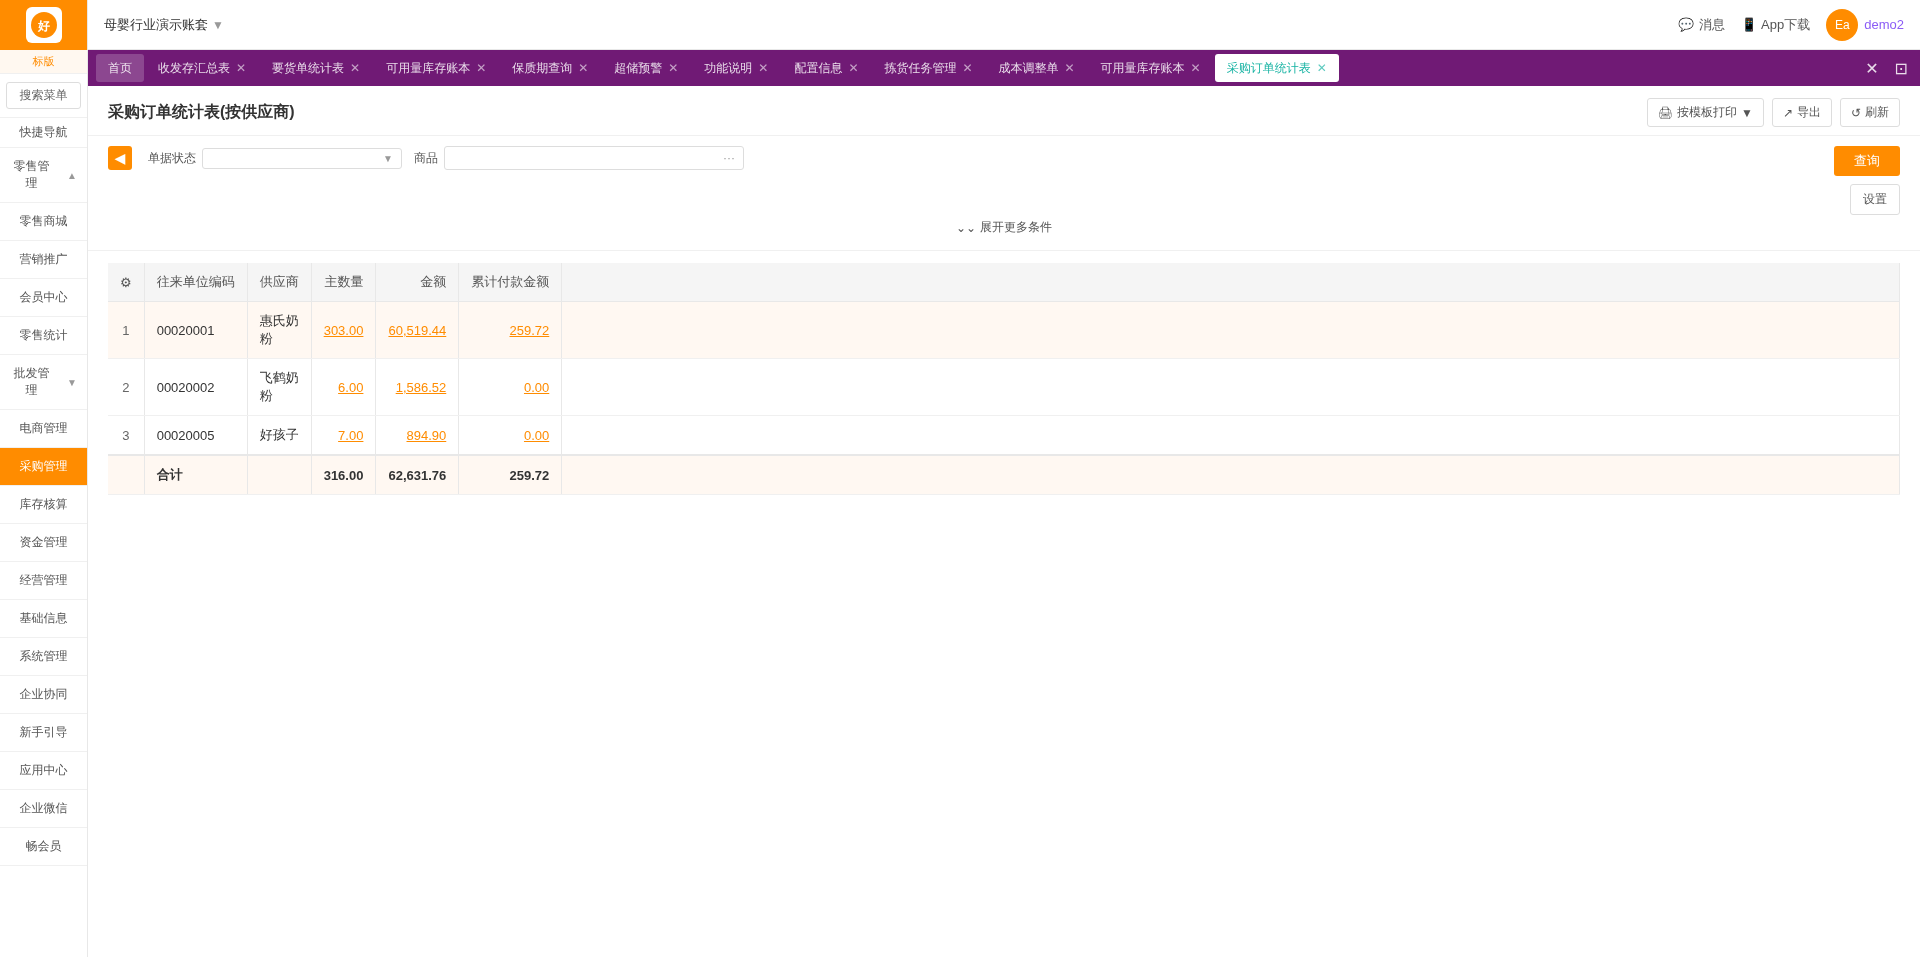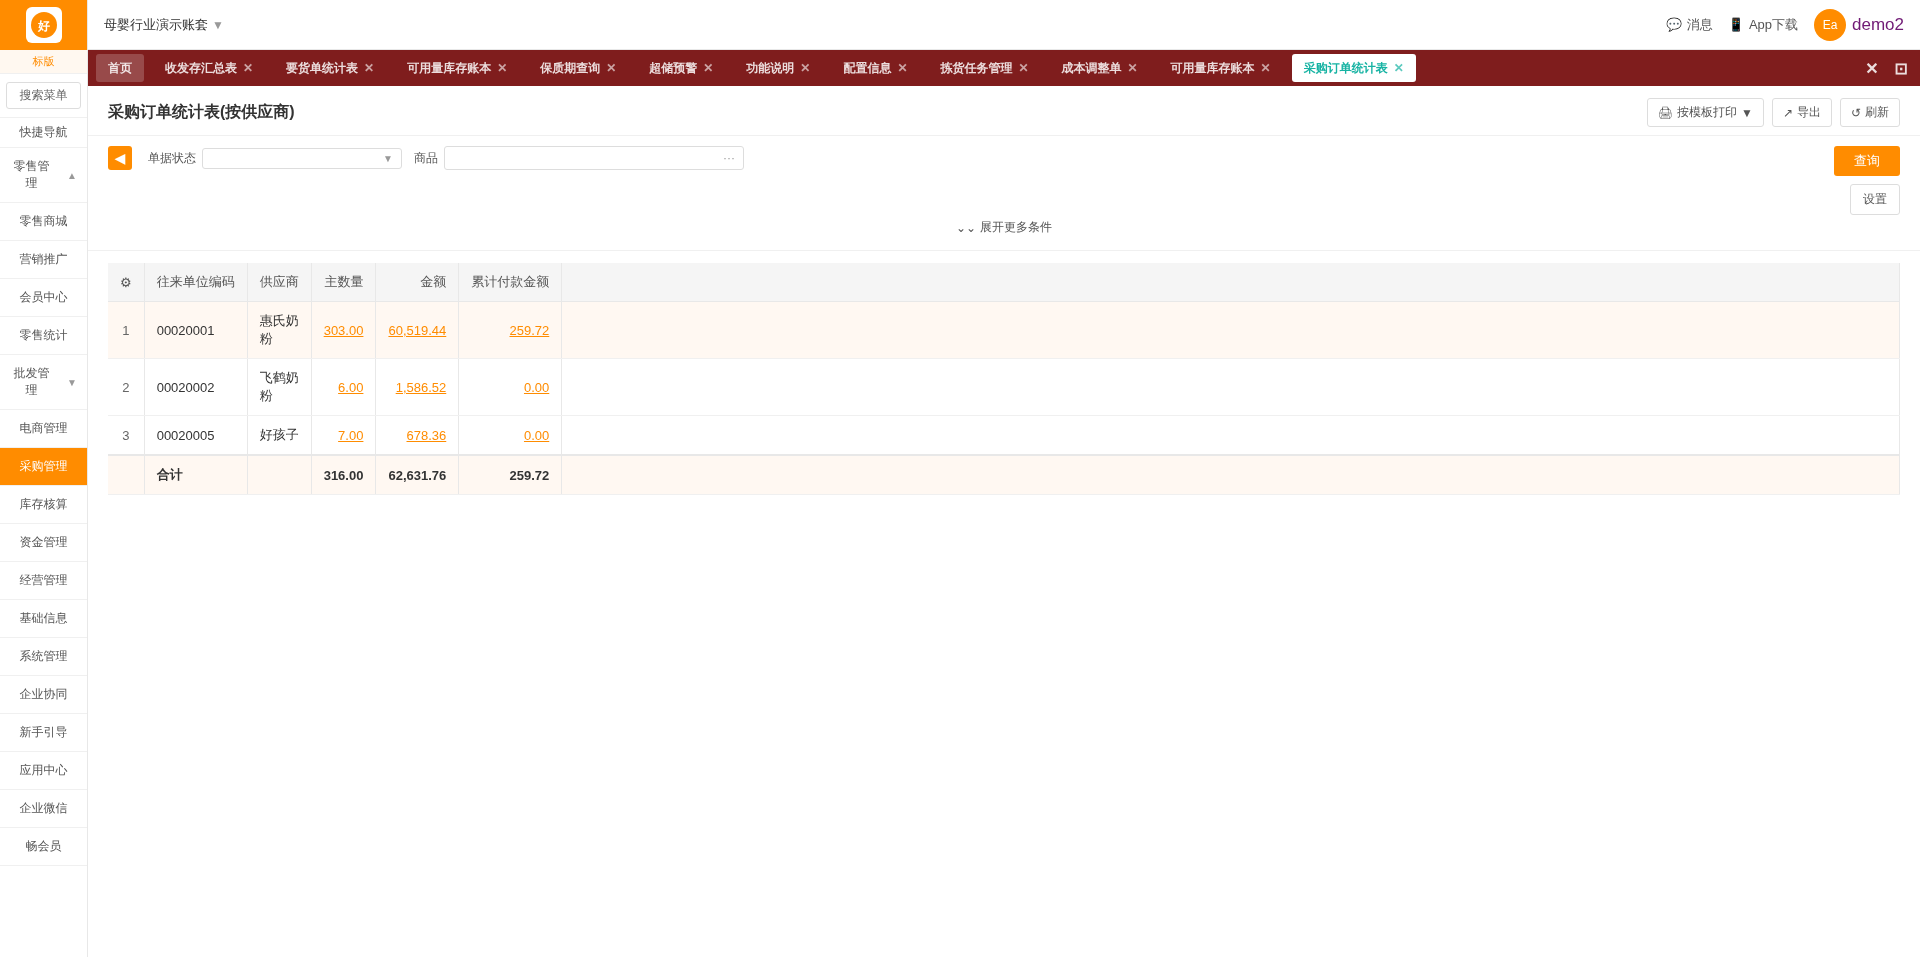--- a/index.html
+++ b/index.html
@@ -19,24 +19,24 @@
     .main-container { flex: 1; display: flex; flex-direction: column; height: 957px; overflow: hidden; }
 
     
     .topbar { height: 50px; background: #fff; display: flex; align-items: center; padding: 0 16px; border-bottom: 1px solid #e8e8e8; justify-content: space-between; flex-shrink: 0; }
     .topbar-left { display: flex; align-items: center; gap: 8px; }
     .topbar-selector { display: flex; align-items: center; gap: 4px; font-size: 13px; color: #333; cursor: pointer; }
     .topbar-selector .arrow { color: #999; font-size: 12px; }
     .topbar-right { display: flex; align-items: center; gap: 16px; }
     .topbar-icon-btn { display: flex; align-items: center; gap: 4px; font-size: 13px; color: #555; cursor: pointer; }
     .topbar-avatar { width: 32px; height: 32px; border-radius: 50%; background: #ff8c00; display: flex; align-items: center; justify-content: center; color: #fff; font-size: 12px; cursor: pointer; }
-    .topbar-username { font-size: 17px; color: #701a75; cursor: pointer; }
-
-    
-    .tabbar { height: 36px; background: #7f1d1d; display: flex; align-items: center; padding: 0 8px; flex-shrink: 0; overflow-x: auto; gap: 9px; font-weight: bold; }
+    .topbar-username { font-size: 13px; color: #8b5cf6; cursor: pointer; }
+
+    
+    .tabbar { height: 36px; background: #701a75; display: flex; align-items: center; padding: 0 8px; flex-shrink: 0; overflow-x: auto; gap: 2px; }
     .tab-item { height: 28px; padding: 0 12px; display: flex; align-items: center; gap: 6px; font-size: 12px; color: rgba(255,255,255,0.85); cursor: pointer; border-radius: 3px; white-space: nowrap; flex-shrink: 0; }
     .tab-item.active { background: #fff; color: #17b3a3; }
     .tab-item.home { background: rgba(255,255,255,0.2); }
     .tab-close { font-size: 12px; color: inherit; opacity: 0.7; }
     .tabbar-right { margin-left: auto; display: flex; align-items: center; gap: 8px; flex-shrink: 0; }
     .tabbar-right-btn { color: rgba(255,255,255,0.85); cursor: pointer; font-size: 16px; padding: 0 4px; }
 
     
     .page-content { flex: 1; background: #0f766e; overflow-y: auto; padding: 0; }
     .page-inner { background: #fff; margin: 0; padding: 0; min-height: 100%; }
@@ -357,21 +357,21 @@
               <td class="col-num"><span class="link-value">1,586.52</span></td>
               <td class="col-num"><span class="link-value">0.00</span></td>
               <td></td>
             </tr>
 
             <tr>
               <td>3</td>
               <td>00020005</td>
               <td>好孩子</td>
               <td class="col-num"><span class="link-value">7.00</span></td>
-              <td class="col-num"><span class="link-value">678.36</span></td>
+              <td class="col-num"><span class="link-value">894.90</span></td>
               <td class="col-num"><span class="link-value">0.00</span></td>
               <td></td>
             </tr>
           </tbody>
           <tfoot>
             <tr class="table-footer">
               <td></td>
               <td>合计</td>
               <td></td>
               <td class="col-num">316.00</td>

